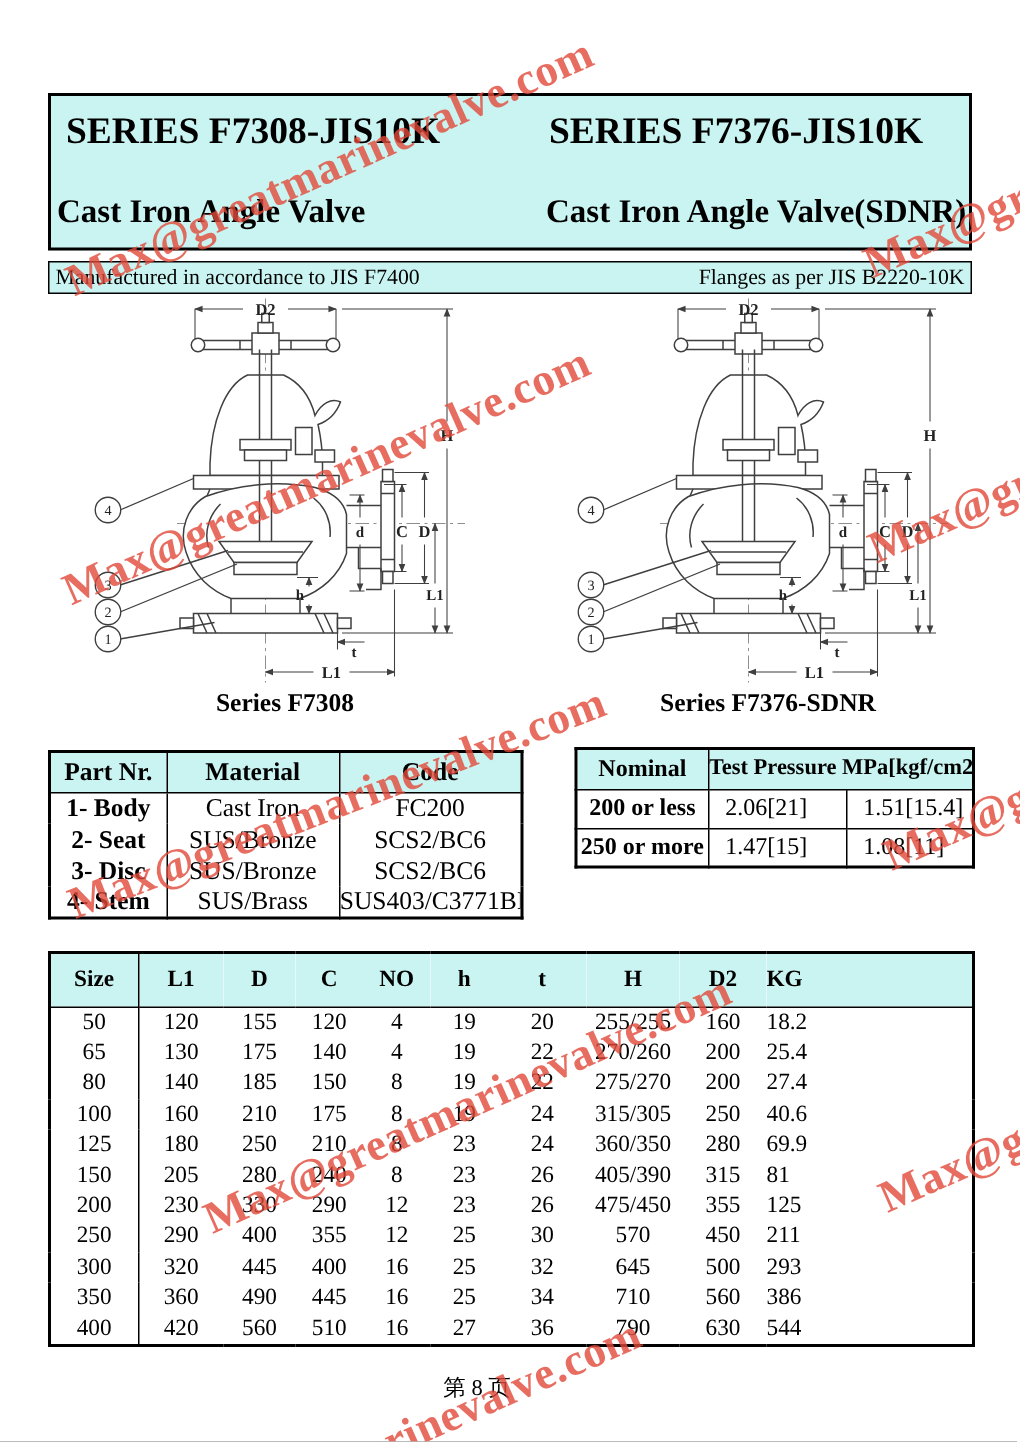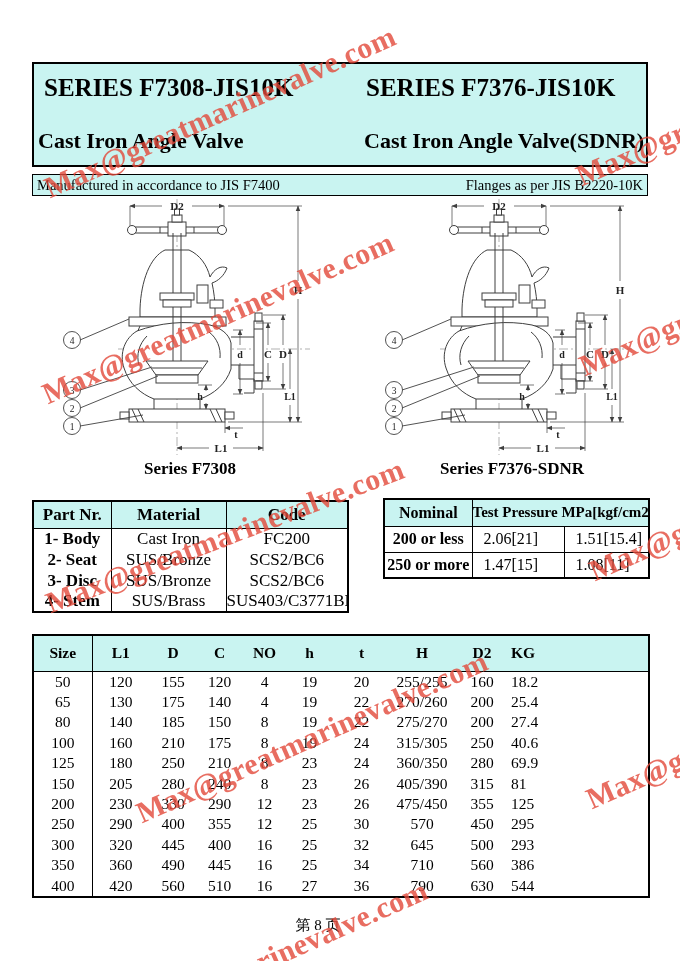--- a/index.html
+++ b/index.html
@@ -379,21 +379,21 @@
       <tr>
         <td>250</td>
           <td>290</td>
           <td>400</td>
           <td>355</td>
           <td>12</td>
           <td>25</td>
           <td>30</td>
           <td>570</td>
           <td>450</td>
-          <td class="kg">295</td>
+          <td class="kg">211</td>
       </tr>
       <tr>
         <td>300</td>
           <td>320</td>
           <td>445</td>
           <td>400</td>
           <td>16</td>
           <td>25</td>
           <td>32</td>
           <td>645</td>

